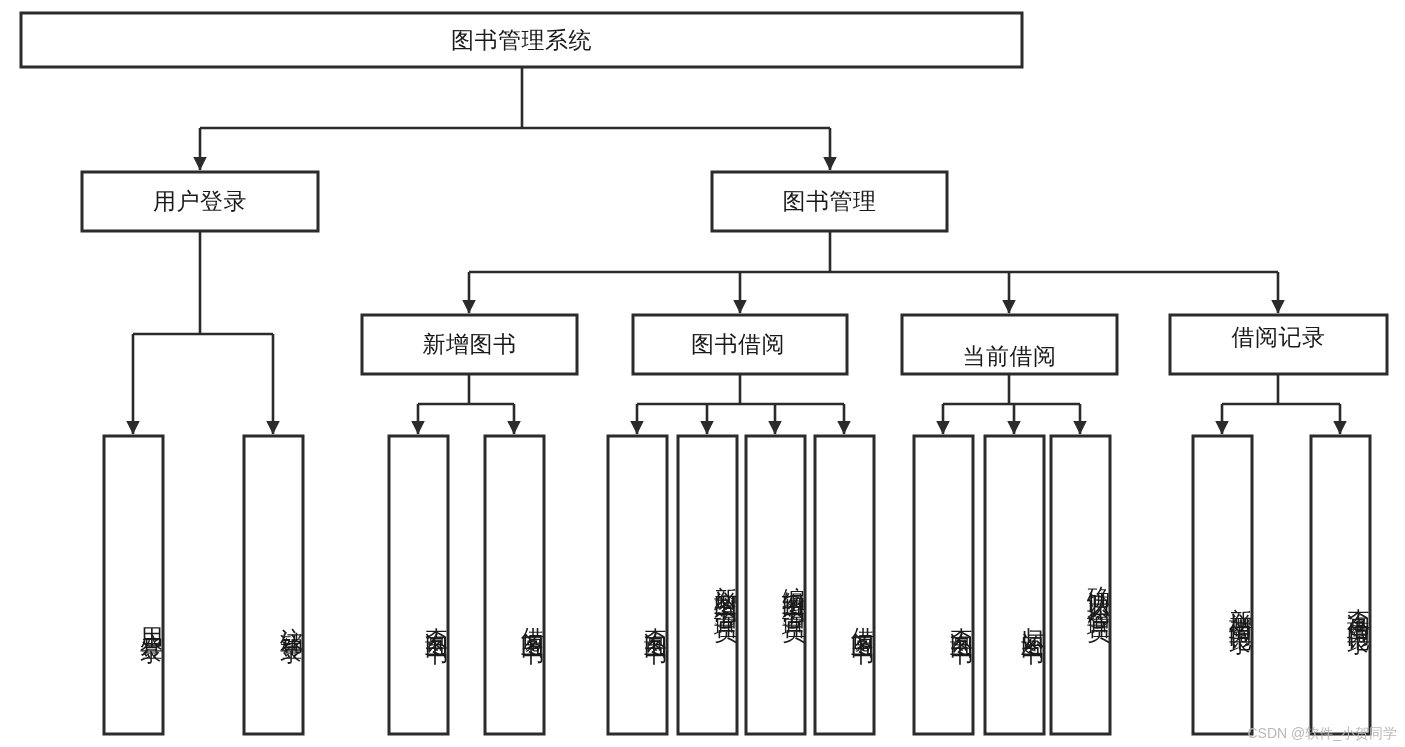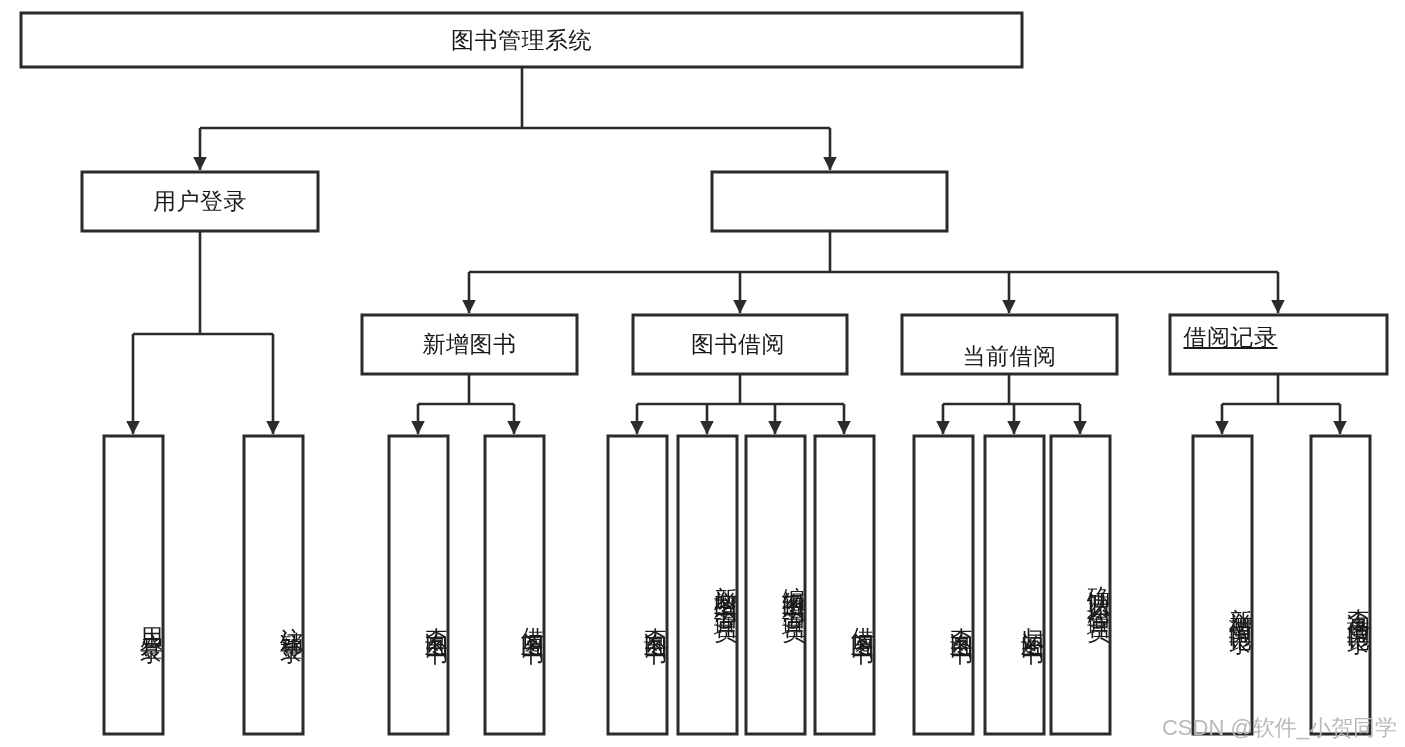--- a/index.html
+++ b/index.html
@@ -64,21 +64,21 @@
     letter-spacing: 5px;
     line-height: 1;
     padding-top: 6px;
     box-sizing: border-box;
     pointer-events: none;
   }
   .watermark {
     position: absolute;
     right: 8px;
     bottom: 4px;
-    font-size: 22px;
+    font-size: 14px;
     color: #b9b9b9;
     white-space: nowrap;
     pointer-events: none;
   }
 </style>
 </head>
 <body>
 
 <div id="diagram-root">
 
@@ -154,25 +154,26 @@
 
     <path class="conn" d="M 1278 374 L 1278 404"></path>
     <path class="conn" d="M 1222 404 L 1340 404"></path>
     <path class="conn" marker-end="url(#arrow)" d="M 1222 404 L 1222 434"></path>
     <path class="conn" marker-end="url(#arrow)" d="M 1340 404 L 1340 434"></path>
   </svg>
 
   <div class="node-label-h" style="left:21px; top:13px; width:1001px; height:54px;">图书管理系统</div>
 
   <div class="node-label-h" style="left:82px; top:172px; width:236px; height:59px;">用户登录</div>
+  <div class="node-label-h" style="left:712px; top:172px; width:235px; height:59px;">图书管理</div>
 
   <div class="node-label-h" style="left:362px; top:315px; width:215px; height:59px;">新增图书</div>
   <div class="node-label-h" style="left:633px; top:315px; width:210px; height:59px;">图书借阅</div>
   <div class="node-label-h" style="left:902px; top:315px; width:215px; height:59px;margin-top:12px;">当前借阅</div>
-  <div class="node-label-h" style="left:1122px; top:315px; width:217px; height:45px;text-decoration:underline;">借阅记录</div>
+  <div class="node-label-h" style="left:1170px; top:315px; width:217px; height:45px;">借阅记录</div>
 
   <div class="node-label-v" style="left:104px; top:498px; width:59px; height:236px;">用户登录</div>
   <div class="node-label-v" style="left:244px; top:498px; width:59px; height:236px;">注销登录</div>
 
   <div class="node-label-v" style="left:389px; top:498px; width:59px; height:236px;">查询图书</div>
   <div class="node-label-v" style="left:485px; top:498px; width:59px; height:236px;">借阅图书</div>
 
   <div class="node-label-v" style="left:608px; top:498px; width:59px; height:236px;">查询图书</div>
   <div class="node-label-v" style="left:678px; top:440px; width:59px; height:294px;">新增图书（管理员）</div>
   <div class="node-label-v" style="left:746px; top:440px; width:59px; height:294px;">编辑图书（管理员）</div>

